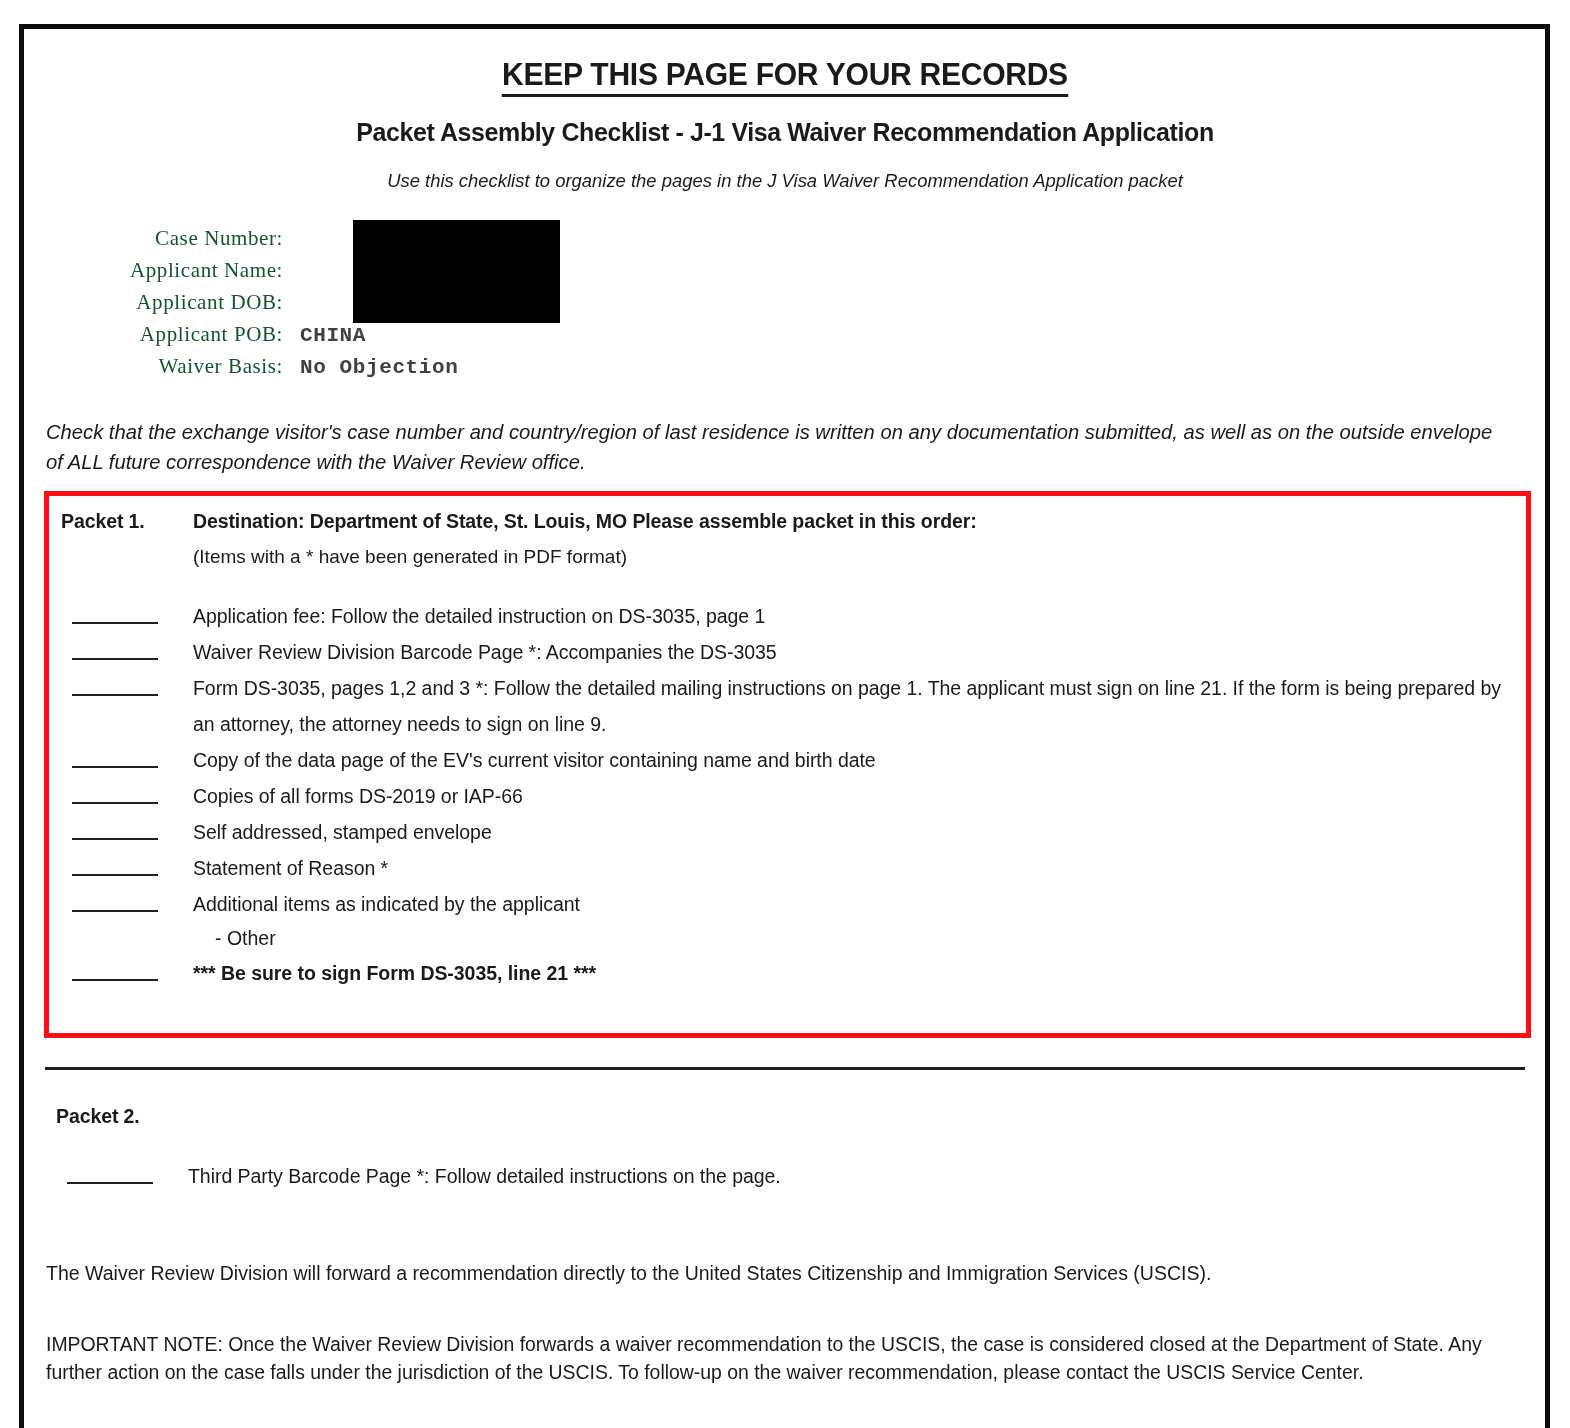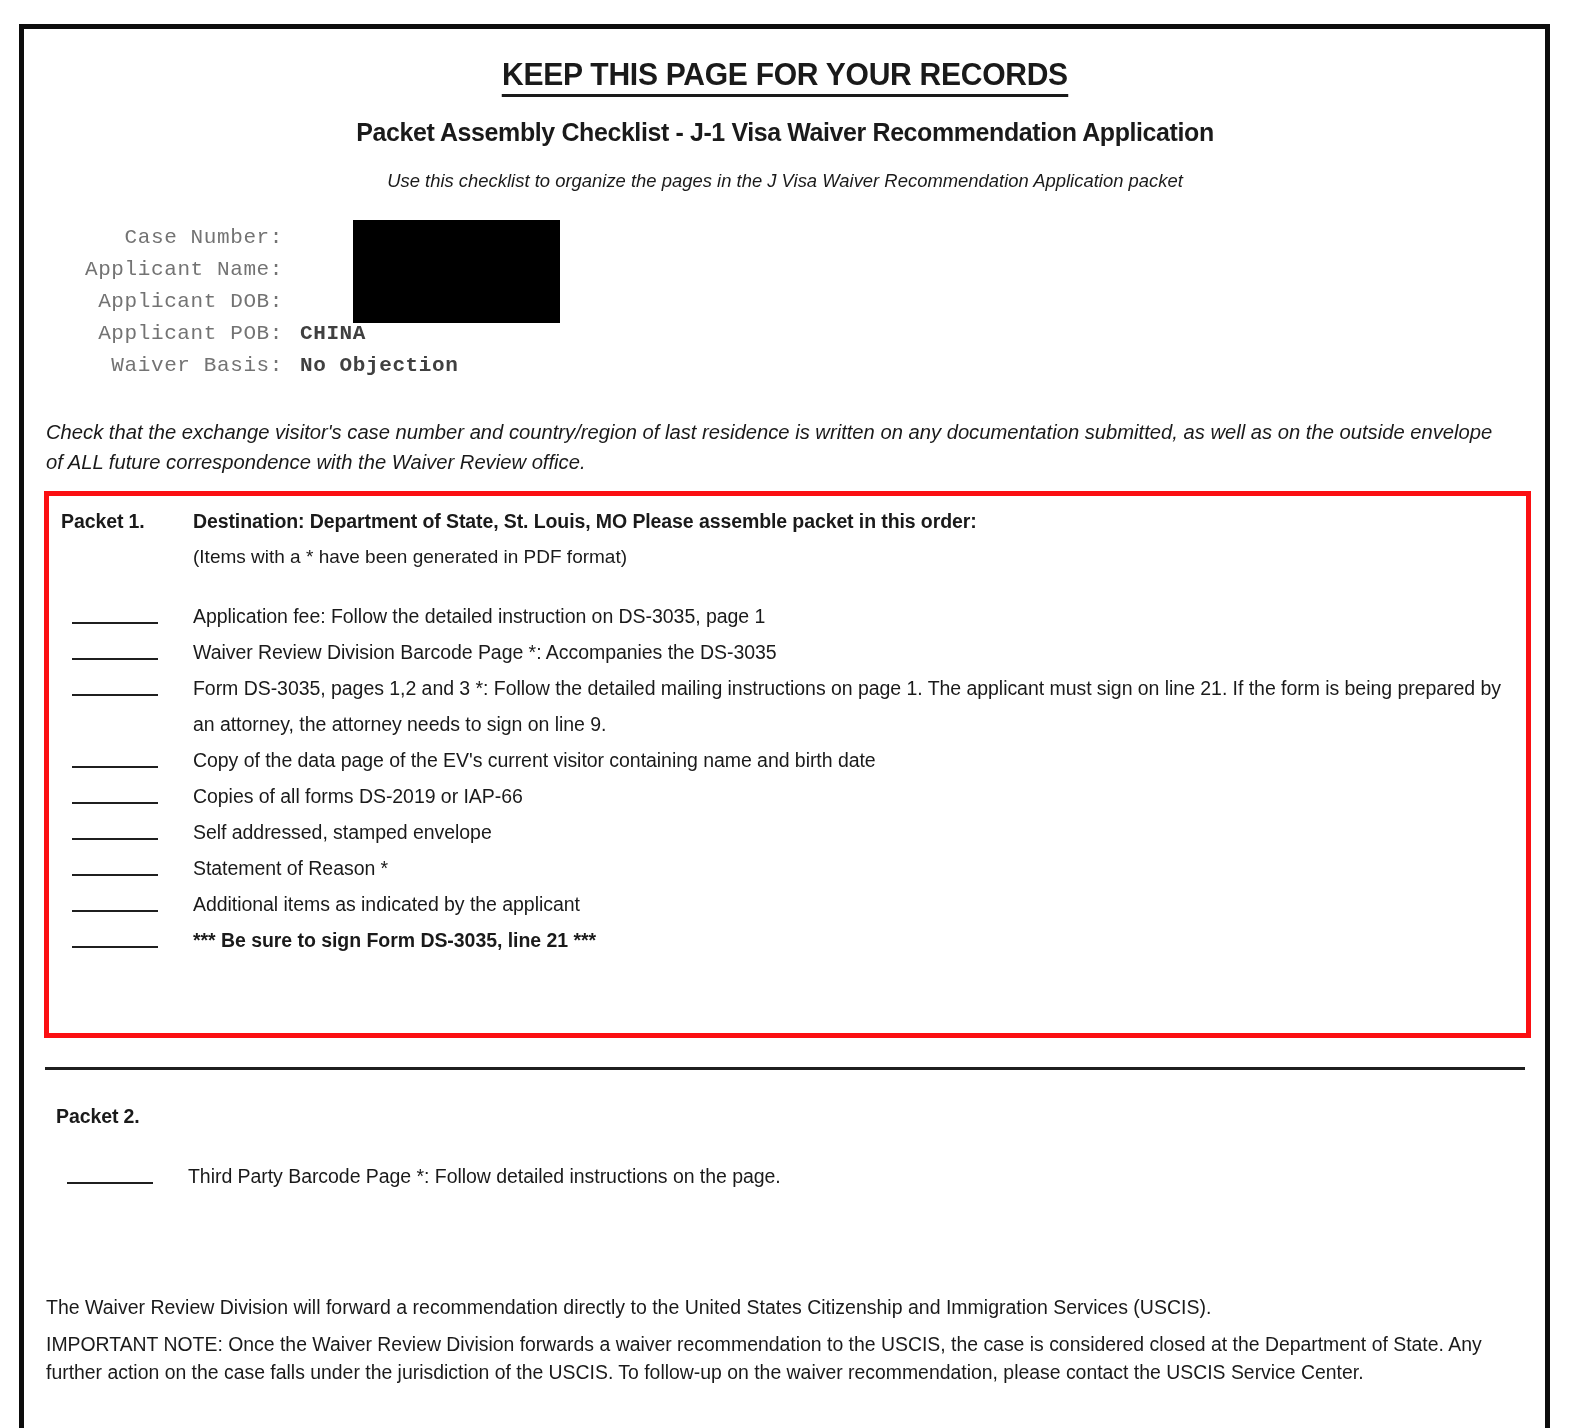--- a/index.html
+++ b/index.html
@@ -75,24 +75,24 @@
     width: 440px;
   }
   .case-row {
     display: flex;
     align-items: baseline;
     height: 32px;
   }
   .case-label {
     width: 223px;
     text-align: right;
-    font-family: Liberation Mono, monospace;
+    font-family: Liberation Serif, serif;
     font-size: 21px;
     letter-spacing: 0.6px;
-    color: #737373;
+    color: #14532d;
     white-space: pre;
   }
   .case-value {
     padding-left: 17px;
     font-family: "Liberation Mono", "DejaVu Sans Mono", monospace;
     font-size: 21px;
     font-weight: bold;
     letter-spacing: 0.6px;
     color: #404040;
   }
@@ -198,21 +198,20 @@
   }
 
   
   #footer-note-1 {
     position: absolute;
     left: 46px;
     top: 1259px;
     width: 1460px;
     font-size: 19.5px;
     line-height: 28px;
-    margin-top: 34px;
   }
   #footer-note-2 {
     position: absolute;
     left: 46px;
     top: 1330px;
     width: 1465px;
     font-size: 19.5px;
     line-height: 28px;
     transform: scaleX(0.995);
     transform-origin: left top;
@@ -290,20 +289,21 @@
         <div class="blank-line"></div>
         <div class="check-text">Self addressed, stamped envelope</div>
       </div>
       <div class="check-item">
         <div class="blank-line"></div>
         <div class="check-text">Statement of Reason *</div>
       </div>
       <div class="check-item">
         <div class="blank-line"></div>
         <div class="check-text">Additional items as indicated by the applicant</div>
+        <div class="sub-text">- Other</div>
       </div>
       <div class="check-item">
         <div class="blank-line"></div>
         <div class="check-text bold">*** Be sure to sign Form DS-3035, line 21 ***</div>
       </div>
     </div>
 </div>
 
 <div id="divider"></div>
 

